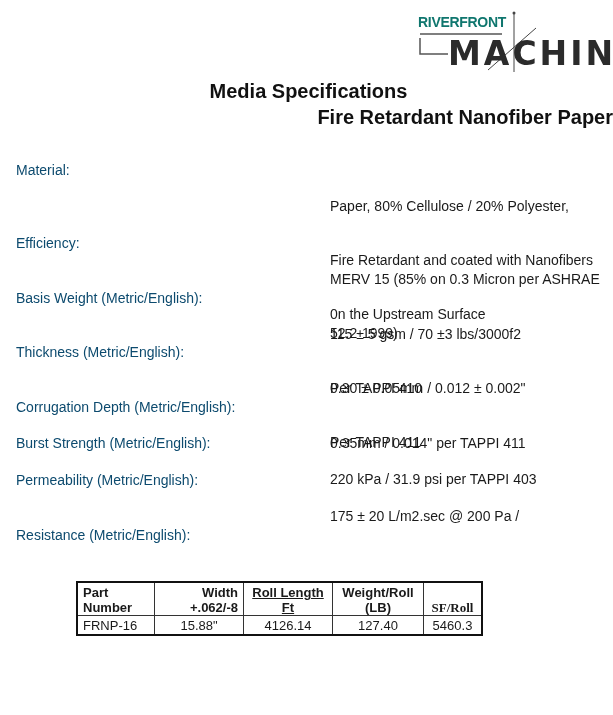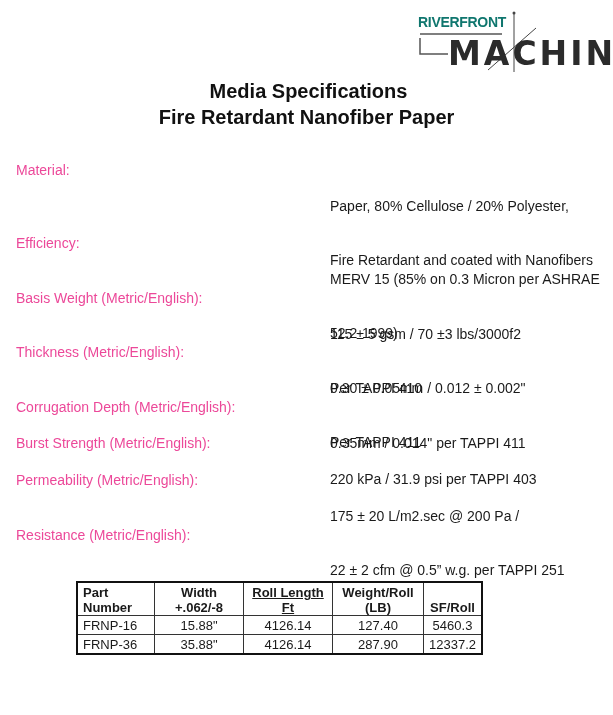--- a/index.html
+++ b/index.html
@@ -6,31 +6,31 @@
   body { width: 613px; height: 715px; position: relative; overflow: hidden;
          font-family: "Liberation Sans", sans-serif; color: #1a1a1a; }
   .logo { position: absolute; left: 418px; top: 8px; width: 190px; height: 66px; }
   .logo-top { position: absolute; left: 0; top: 6px; font-size: 14px; font-weight: bold;
               letter-spacing: -0.3px; color: #0f766e; }
   .logo-main { position: absolute; left: 30px; top: 26px; font-size: 33px; font-weight: bold;
                letter-spacing: 3px; color: #2b2b2b; font-family: "DejaVu Sans", sans-serif; }
   .title { position: absolute; left: 0; width: 613px; text-align: center;
            font-weight: bold; font-size: 20px; color: #111; }
   .t1 { top: 80px; left: 2px; }
-  .t2 { top: 106px; }
-  .row-label { position: absolute; left: 16px; font-size: 14px; line-height: 18px; color: #ec4899; }
+  .t2 { top: 106px; text-align: right; }
+  .row-label { position: absolute; left: 16px; font-size: 14px; line-height: 18px; color: #0c4a6e; }
   .row-value { position: absolute; left: 330px; font-size: 14px; line-height: 18px; color: #1a1a1a; white-space: pre; }
   .u { text-decoration: underline; }
   table.specs { position: absolute; left: 76px; top: 581px; border-collapse: collapse;
                 border: 2px solid #111; font-size: 13px; }
   table.specs th, table.specs td { border: 1px solid #333; padding: 0 5px; height: 18px; line-height: 17px; }
   table.specs th { font-weight: bold; vertical-align: bottom; height: 32px; line-height: 15px; }
   table.specs td { text-align: center; }
   table.specs td.pn, table.specs th.pn { text-align: left; }
-  .c1 { width: 66px; } .c2 { width: 78px; } .c3 { width: 78px; } .c4 { width: 80px; } .c5 { width: 47px; }
+  .c1 { width: 66px; } .c2 { width: 78px; text-align: right; } .c3 { width: 78px; } .c4 { width: 80px; } .c5 { width: 47px; font-family: Liberation Serif, serif; }
 </style>
 </head>
 <body>
 
 <div class="logo">
   <svg width="190" height="66" style="position:absolute;left:0;top:0">
     <polyline points="2,26 84,26" stroke="#555" stroke-width="1.5" fill="none"></polyline>
     <polyline points="2,30 2,46 30,46" stroke="#555" stroke-width="1.5" fill="none"></polyline>
     <line x1="96" y1="4" x2="96" y2="64" stroke="#444" stroke-width="1"></line>
     <line x1="70" y1="62" x2="118" y2="20" stroke="#444" stroke-width="1"></line>
@@ -41,20 +41,21 @@
 </div>
 
 <div class="title t1">Media Specifications</div>
 <div class="title t2">Fire Retardant Nanofiber Paper</div>
 
 <div>
   <div class="row-label" style="top:161px">Material:</div>
   <div class="row-value" style="top:161px">
     <div>Paper, 80% Cellulose / 20% Polyester,</div>
     <div>Fire Retardant and coated with Nanofibers</div>
+    <div>0n the Upstream Surface</div>
   </div>
 
   <div class="row-label" style="top:234px">Efficiency:</div>
   <div class="row-value" style="top:234px">
     <div>MERV 15 (85% on 0.3 Micron per ASHRAE</div>
     <div>52.2-1999)</div>
   </div>
 
   <div class="row-label" style="top:289px">Basis Weight (Metric/English):</div>
   <div class="row-value" style="top:289px">
@@ -74,21 +75,20 @@
   </div>
 
   <div class="row-label" style="top:434px">Burst Strength (Metric/English):</div>
   <div class="row-value" style="top:434px">
     <div>220 kPa / 31.9 psi per TAPPI 403</div>
   </div>
 
   <div class="row-label" style="top:471px">Permeability (Metric/English):</div>
   <div class="row-value" style="top:471px">
     <div>175 ± 20 L/m2.sec @ 200 Pa /</div>
-    <div>22 ± 2 cfm @ 0.5” w.g. per TAPPI 251</div>
   </div>
 
   <div class="row-label" style="top:526px">Resistance (Metric/English):</div>
   <div class="row-value" style="top:526px">
   </div>
 </div>
 
 <table class="specs">
   <thead>
     <tr>
@@ -114,21 +114,14 @@
     </tr>
   </thead>
   <tbody>
     <tr>
       <td class="pn">FRNP-16</td>
       <td>15.88"</td>
       <td>4126.14</td>
       <td>127.40</td>
       <td>5460.3</td>
     </tr>
-    <tr>
-      <td class="pn">FRNP-36</td>
-      <td>35.88"</td>
-      <td>4126.14</td>
-      <td>287.90</td>
-      <td>12337.2</td>
-    </tr>
   </tbody>
 </table>
 
 </body></html>

